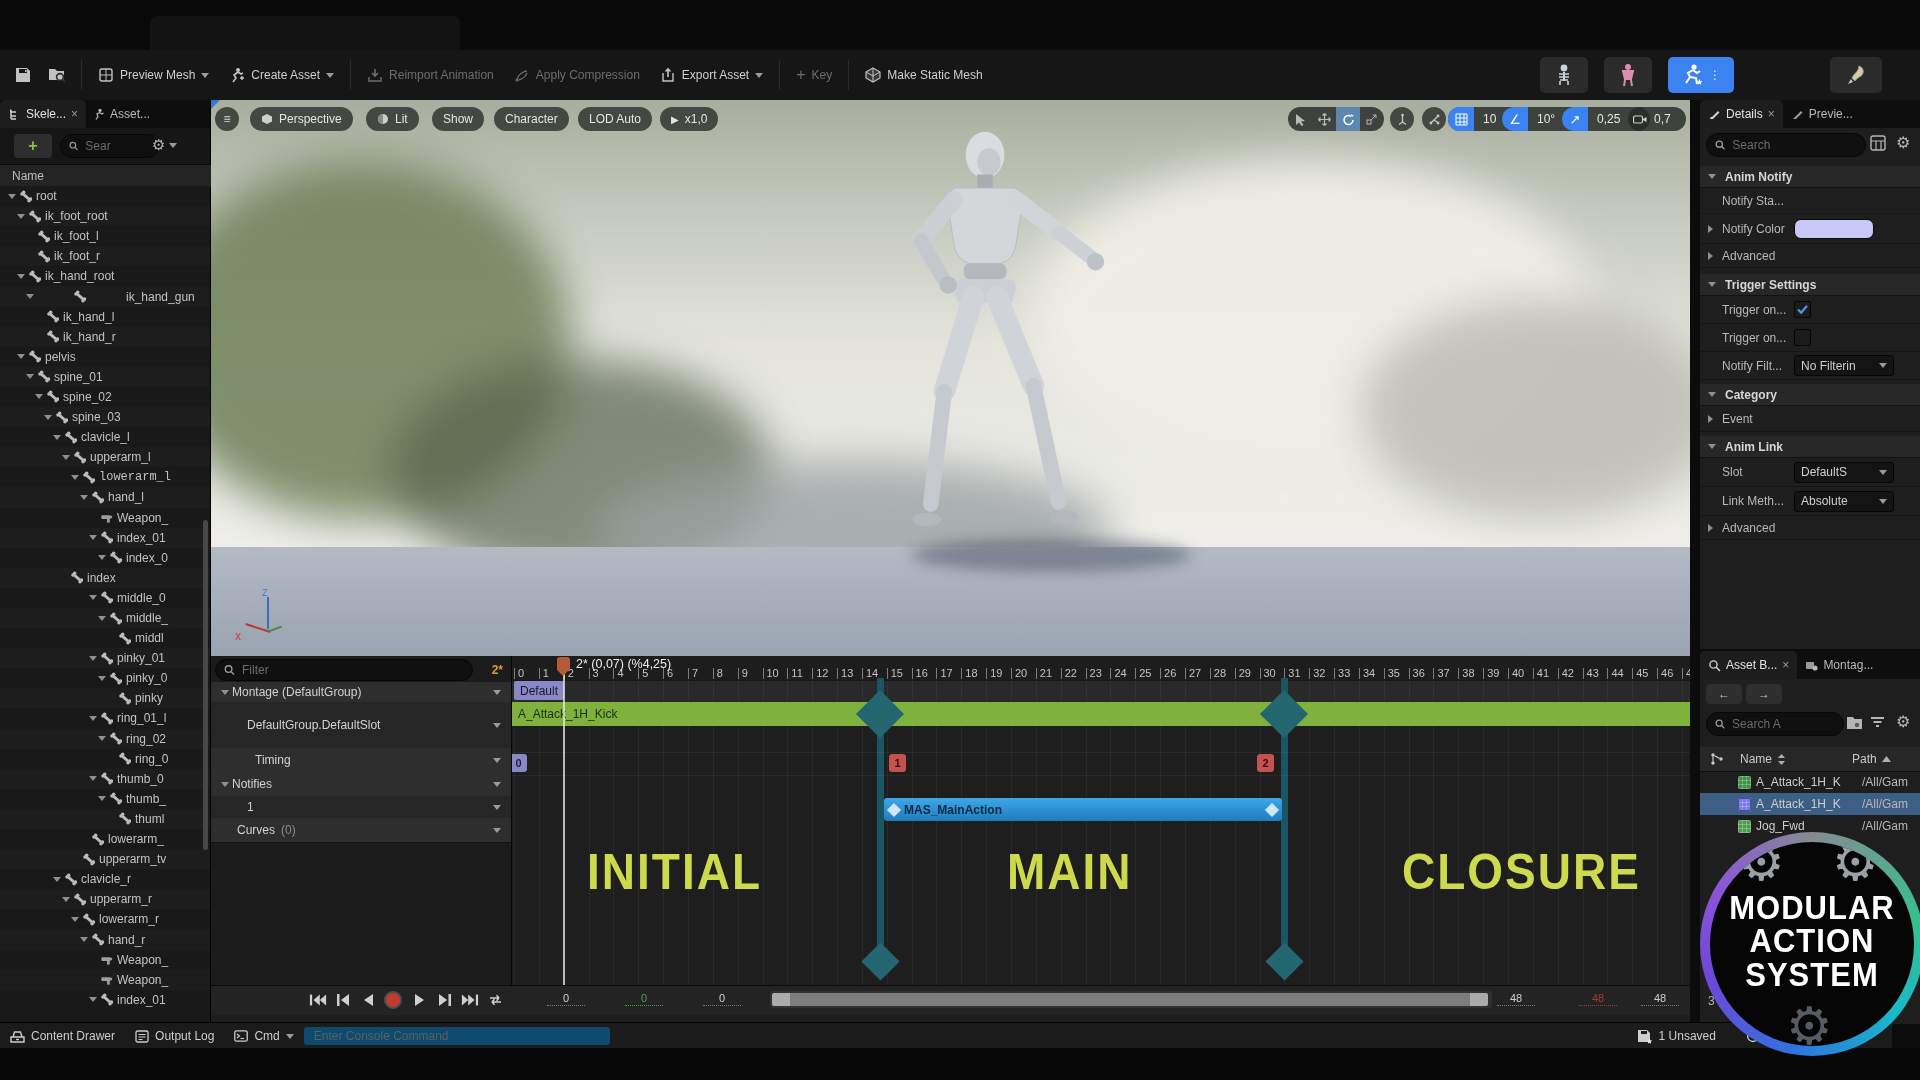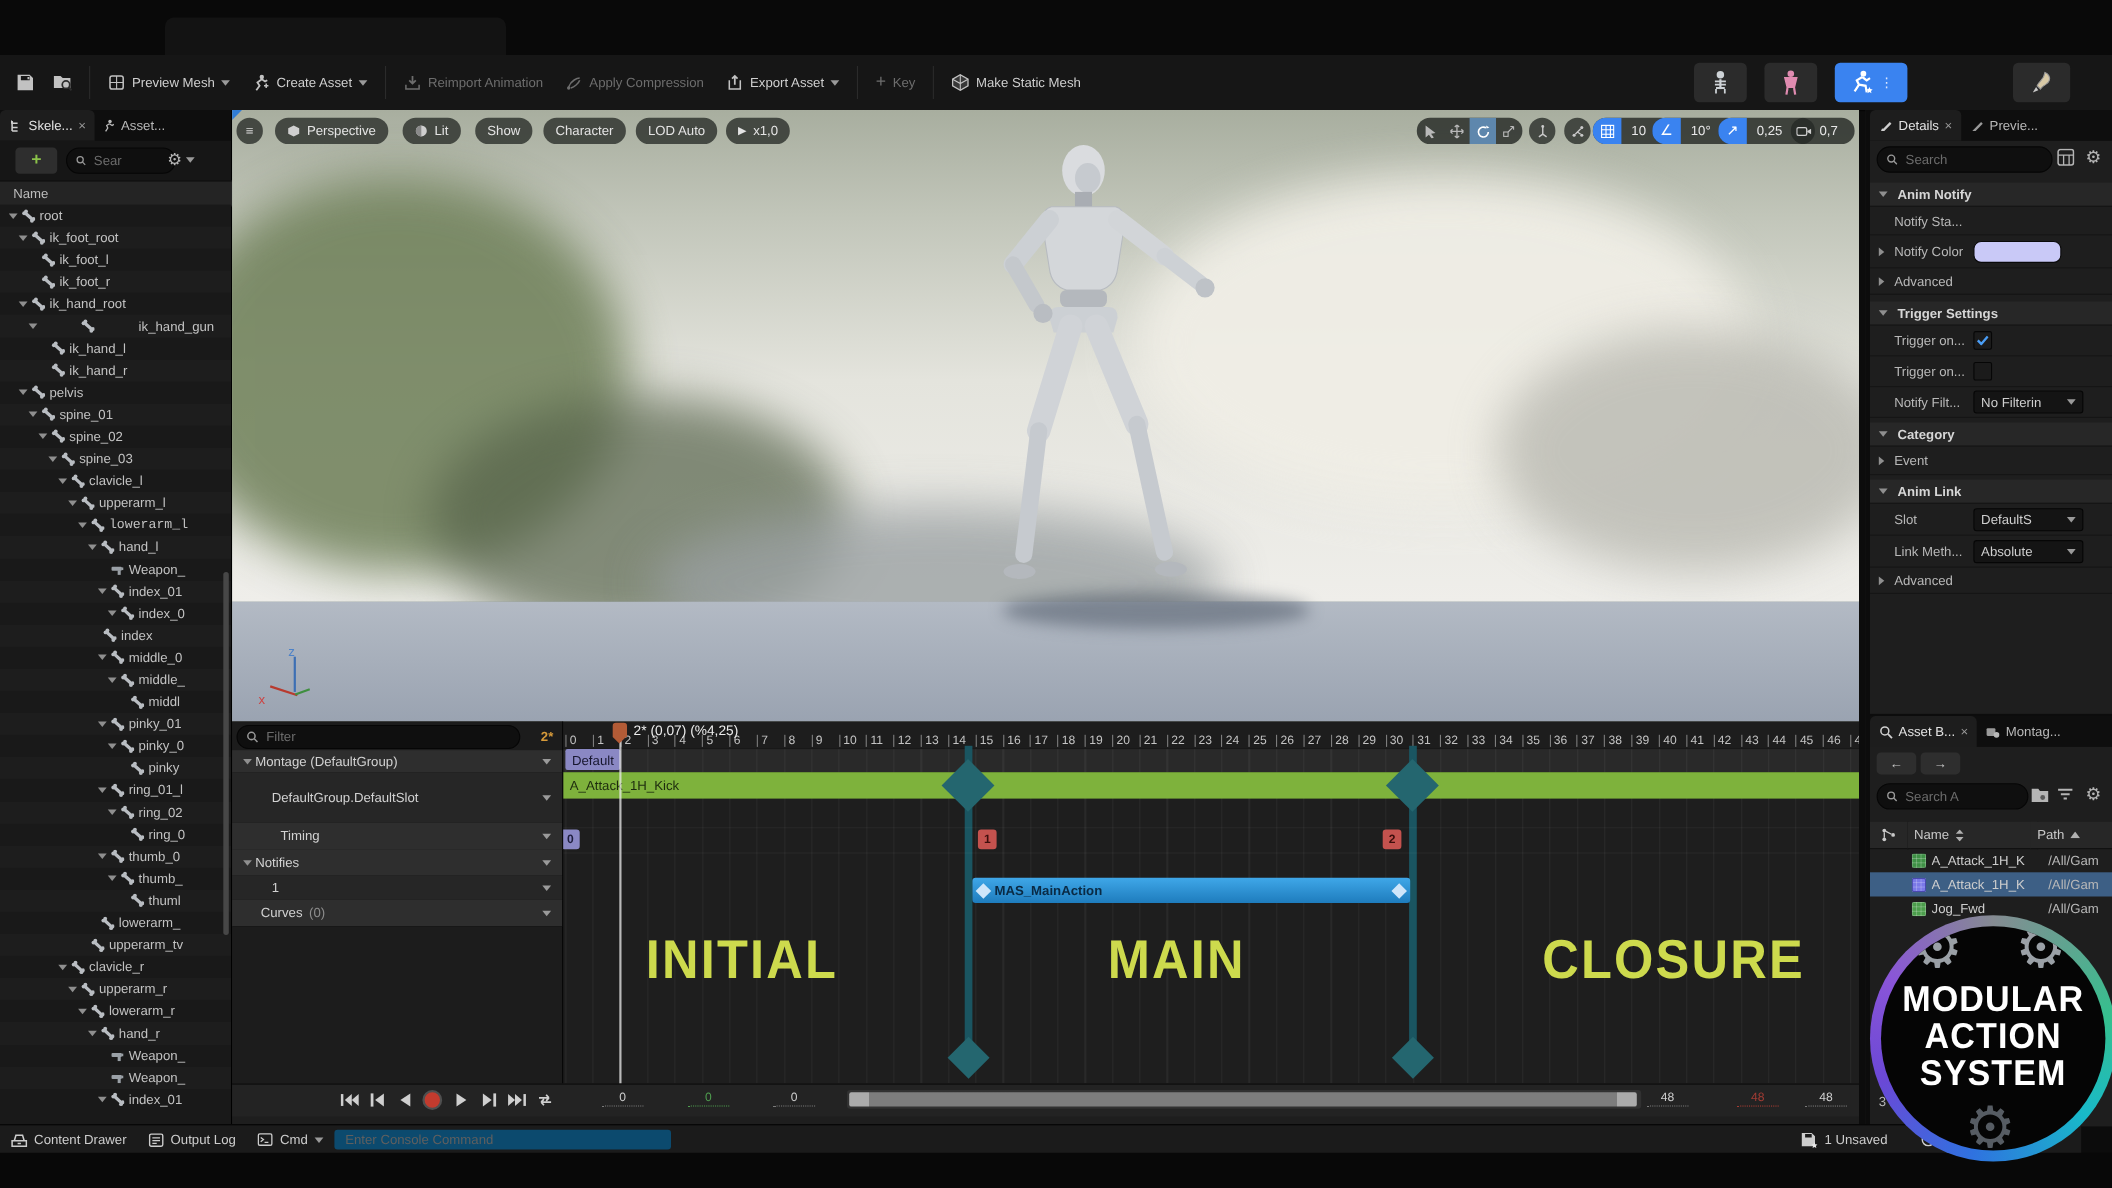--- a/index.html
+++ b/index.html
@@ -506,21 +506,21 @@
             <g fill="#b9bdc2">
               <circle cx="3.2" cy="4.2" r="1.9"></circle>
               <circle cx="5" cy="2.4" r="1.9"></circle>
               <rect x="4" y="2.2" width="9.5" height="3.2" rx="1.6" transform="rotate(42 4 4)"></rect>
               <circle cx="10.8" cy="11.6" r="1.9"></circle>
               <circle cx="12.4" cy="9.8" r="1.9"></circle>
             </g>
           </svg>
           <span>index_0</span>
         </div>
-        <div class="tree-row" style="padding-left: 82px;">
+        <div class="tree-row" style="padding-left: 59px;">
           <span class="tree-tri hid"></span>
           <svg class="bone-ic" width="13" height="13" viewBox="0 0 14 14">
             <g fill="#b9bdc2">
               <circle cx="3.2" cy="4.2" r="1.9"></circle>
               <circle cx="5" cy="2.4" r="1.9"></circle>
               <rect x="4" y="2.2" width="9.5" height="3.2" rx="1.6" transform="rotate(42 4 4)"></rect>
               <circle cx="10.8" cy="11.6" r="1.9"></circle>
               <circle cx="12.4" cy="9.8" r="1.9"></circle>
             </g>
           </svg>

